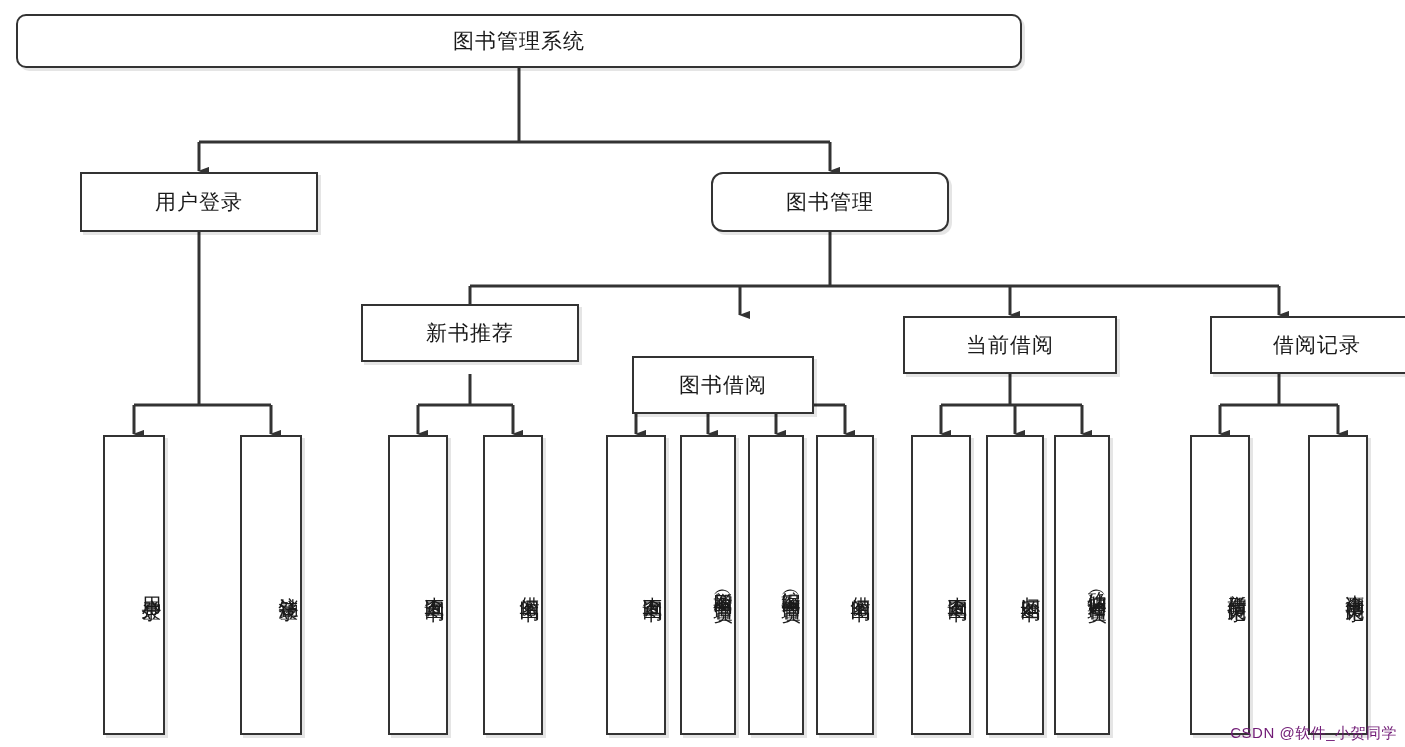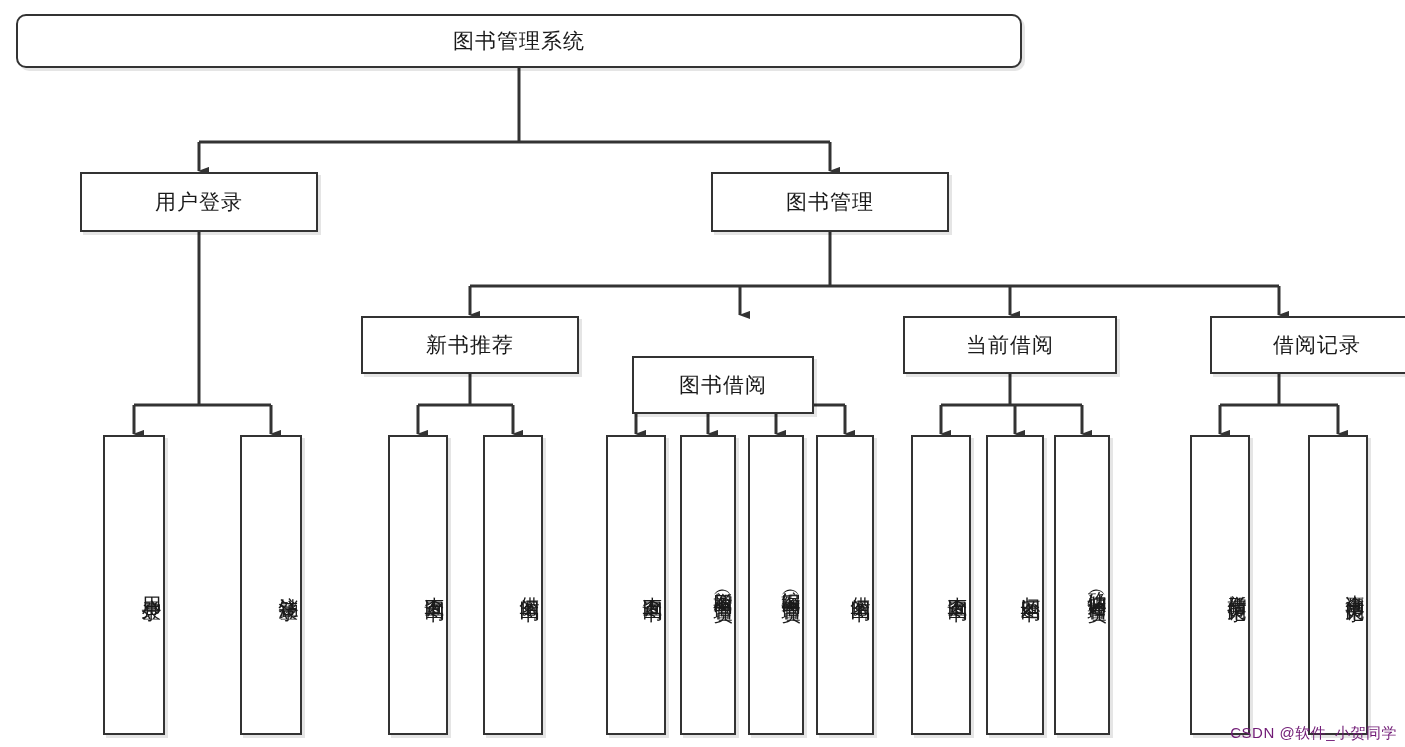--- a/index.html
+++ b/index.html
@@ -71,24 +71,24 @@
       </g>
   </svg>
 
   <div id="node-layer">
       <div class="node h" style="left: 16px; top: 14px; width: 1006px; height: 54px; border-radius: 10px;">
         <span class="label">图书管理系统</span>
       </div>
       <div class="node h" style="left: 80px; top: 172px; width: 238px; height: 60px;">
         <span class="label">用户登录</span>
       </div>
-      <div class="node h" style="left: 711px; top: 172px; width: 238px; height: 60px;">
+      <div class="node h" style="left: 711px; top: 172px; width: 238px; height: 60px; border-radius: 12px;">
         <span class="label">图书管理</span>
       </div>
-      <div class="node h" style="left: 361px; top: 316px; width: 218px; height: 58px;">
+      <div class="node h" style="left: 361px; top: 304px; width: 218px; height: 58px;">
         <span class="label">新书推荐</span>
       </div>
       <div class="node h" style="left: 632px; top: 316px; width: 182px; height: 58px; margin-top: 40px;">
         <span class="label">图书借阅</span>
       </div>
       <div class="node h" style="left: 903px; top: 316px; width: 214px; height: 58px;">
         <span class="label">当前借阅</span>
       </div>
       <div class="node h" style="left: 1210px; top: 316px; width: 214px; height: 58px;">
         <span class="label">借阅记录</span>

